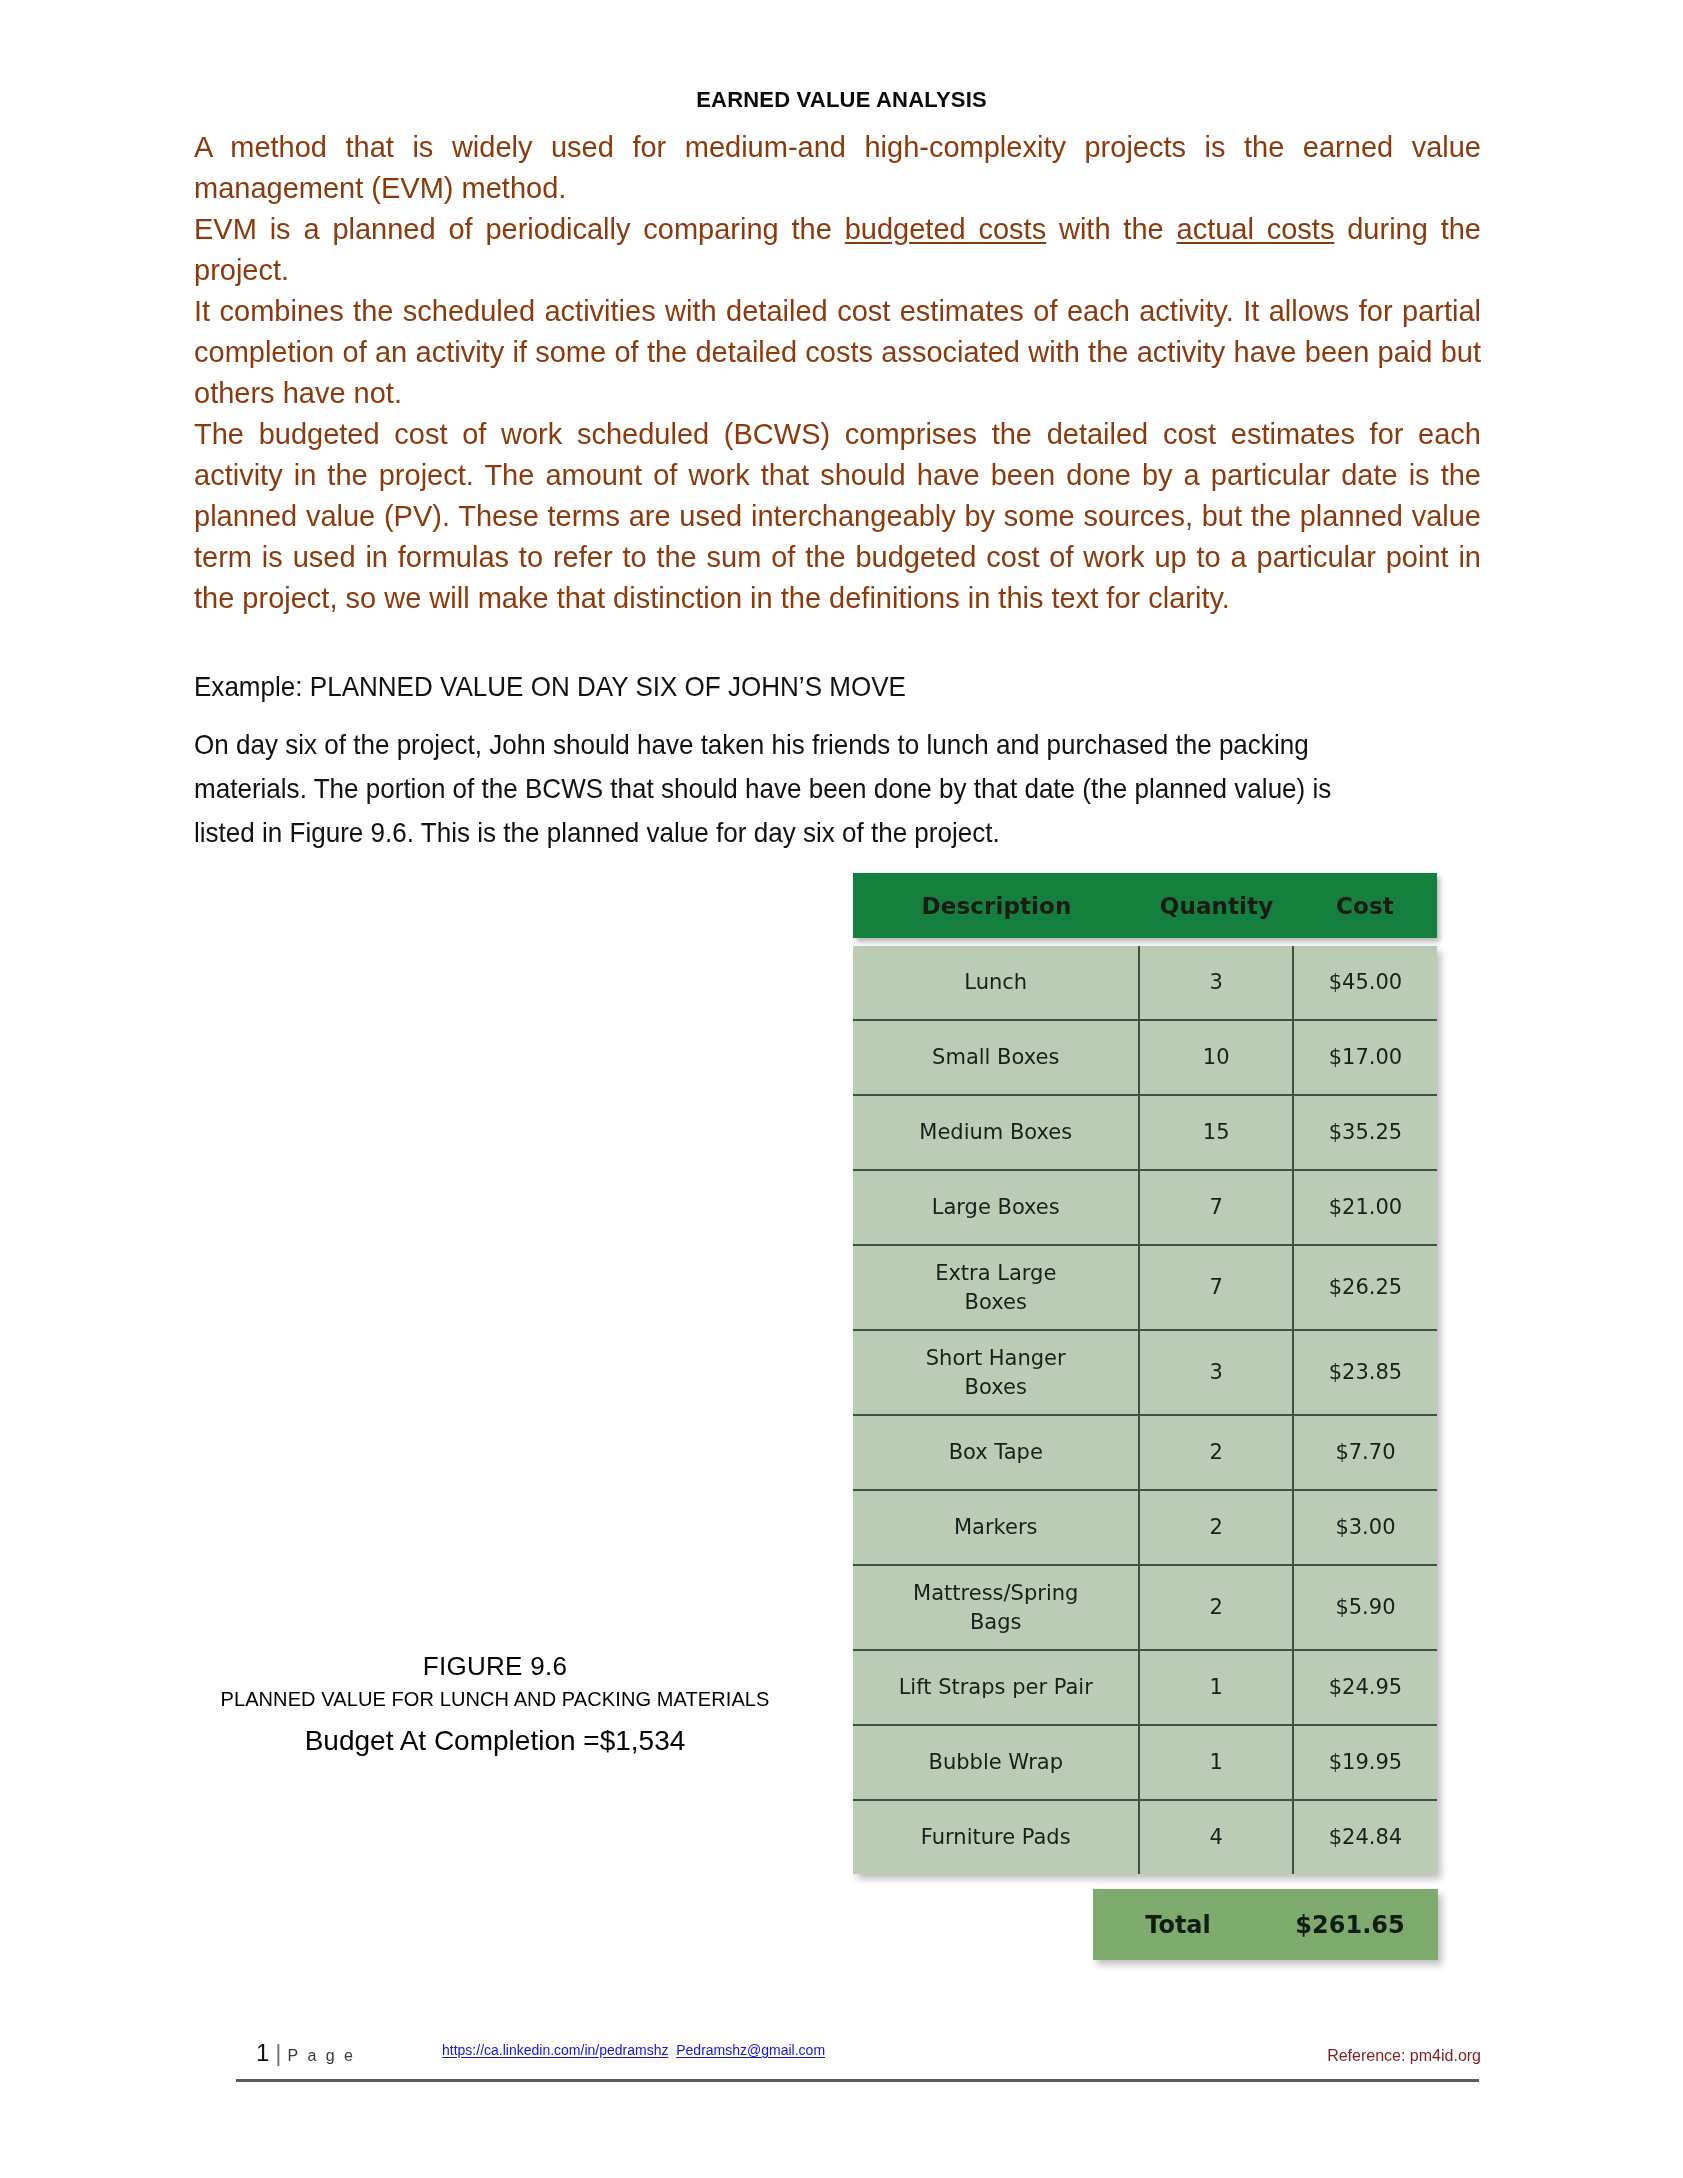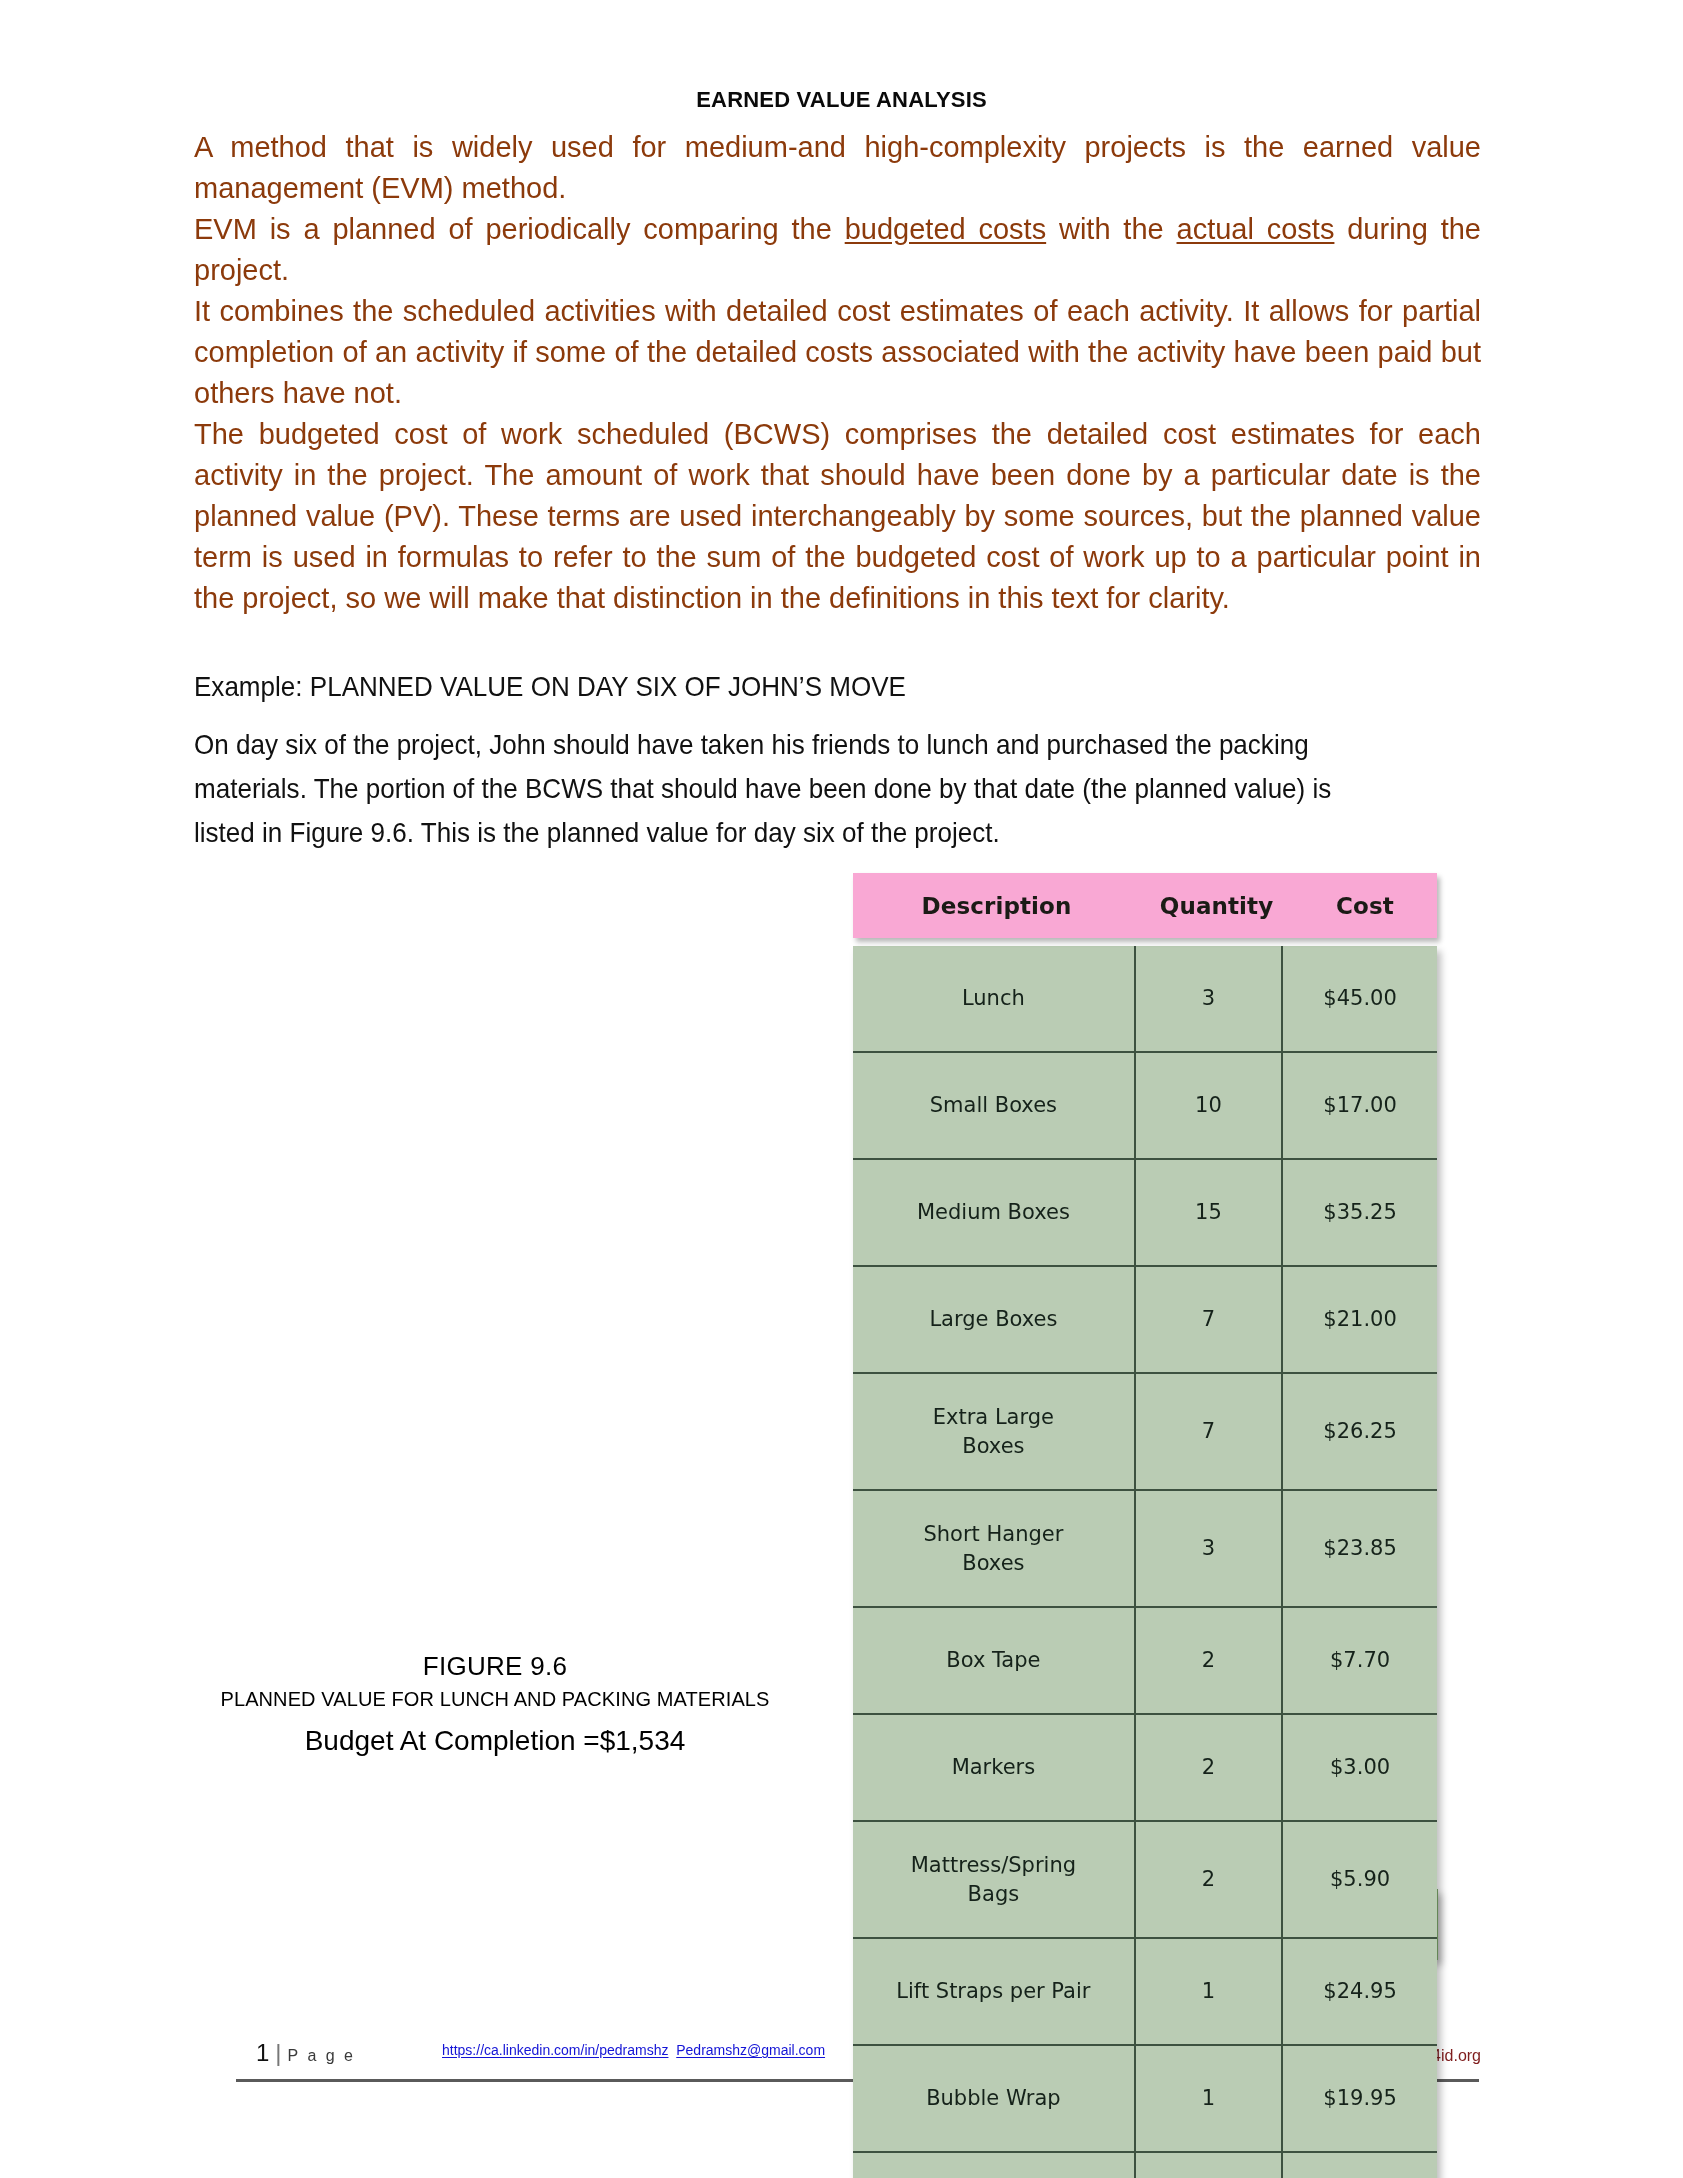--- a/index.html
+++ b/index.html
@@ -99,21 +99,21 @@
 
   
   .table-wrap {
     position: absolute;
     left: 853px;
     top: 873px;
     width: 584px;
   }
 
   .thead {
-    background: #f9a8d4;
+    background: #15803d;
     height: 65px;
     display: flex;
     align-items: center;
     box-shadow: 3px 4px 5px rgba(0,0,0,0.28);
     position: relative;
     z-index: 3;
   }
   .thead .c1 { width: 287px; text-align: center; }
   .thead .c2 { width: 153px; text-align: center; }
   .thead .c3 { width: 144px; text-align: center; }
@@ -139,21 +139,21 @@
     background: #BACCB4;
   }
   table.grid td {
     border-top: 2.5px solid #3d5140;
     border-right: 2.5px solid #3d5140;
     color: #15221a;
     font-family: "DejaVu Sans", sans-serif;
     font-size: 21px;
     text-align: center;
     vertical-align: middle;
-    padding: 16px;
+    padding: 0;
     line-height: 29px;
   }
   table.grid tr:first-child td { border-top: none; }
   table.grid td:last-child { border-right: none; }
   table.grid td.desc { width: 287px; height: 73px; }
   table.grid td.qty  { width: 153px; }
   table.grid td.cost { width: 144px; }
   table.grid tr.two-line td { height: 83px; }
 
   .ttotal {

